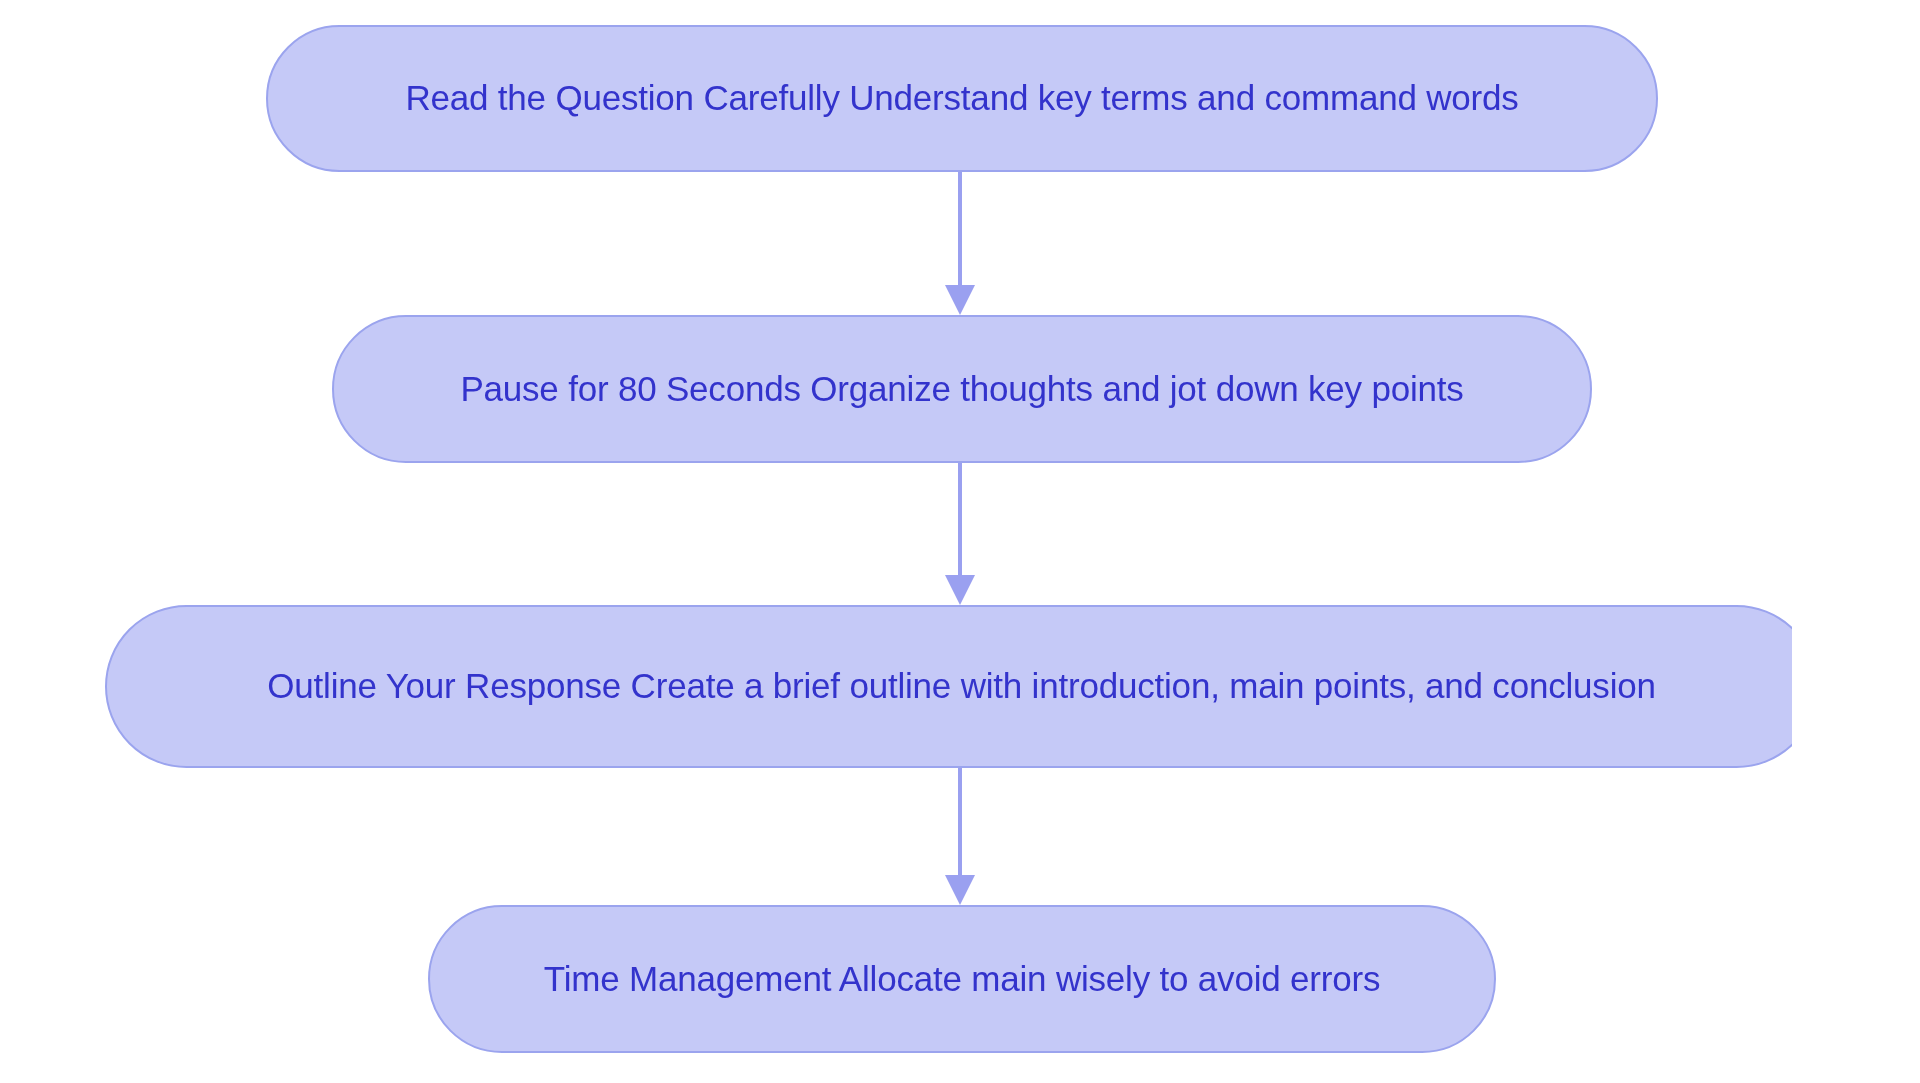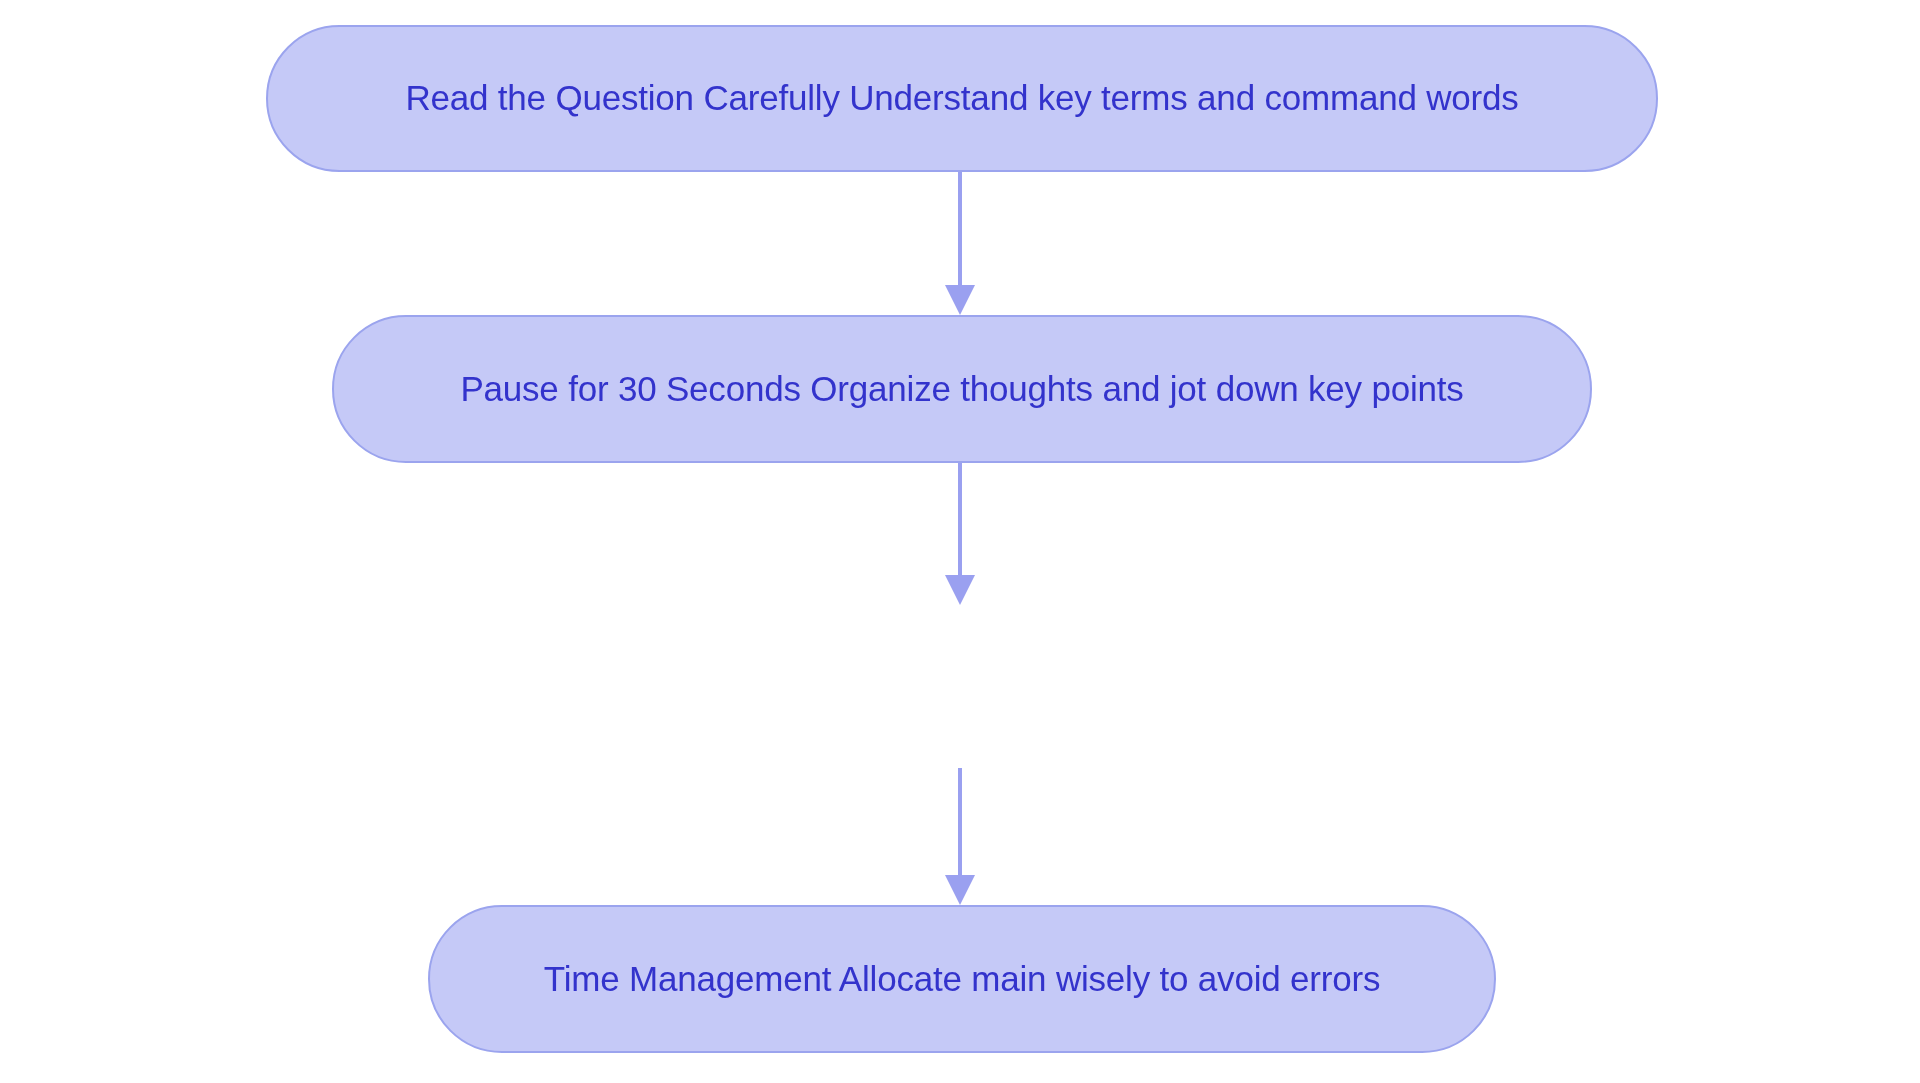--- a/index.html
+++ b/index.html
@@ -72,21 +72,24 @@
       <line x1="0" y1="0" x2="0" y2="111" stroke="#9aa0f0" stroke-width="4"></line>
       <polygon points="-15,107 15,107 0,137" fill="#9aa0f0"></polygon>
     </svg>
   </div>
 
   <div class="flow-node" style="left:266px; top:25px; width:1392px; height:147px;">
     <span class="node-label">Read the Question Carefully Understand key terms and command words</span>
   </div>
 
   <div class="flow-node" style="left:332px; top:315px; width:1260px; height:148px;">
-    <span class="node-label">Pause for 30 Seconds Organize thoughts and jot down key points</span>
+    <span class="node-label">Pause for 80 Seconds Organize thoughts and jot down key points</span>
   </div>
 
+  <div class="flow-node" style="left:105px; top:605px; width:1713px; height:163px;">
+    <span class="node-label">Outline Your Response Create a brief outline with introduction, main points, and conclusion</span>
+  </div>
 
   <div class="flow-node" style="left:428px; top:905px; width:1068px; height:148px;">
     <span class="node-label">Time Management Allocate main wisely to avoid errors</span>
   </div>
 
 </div>
 
 </body></html>

